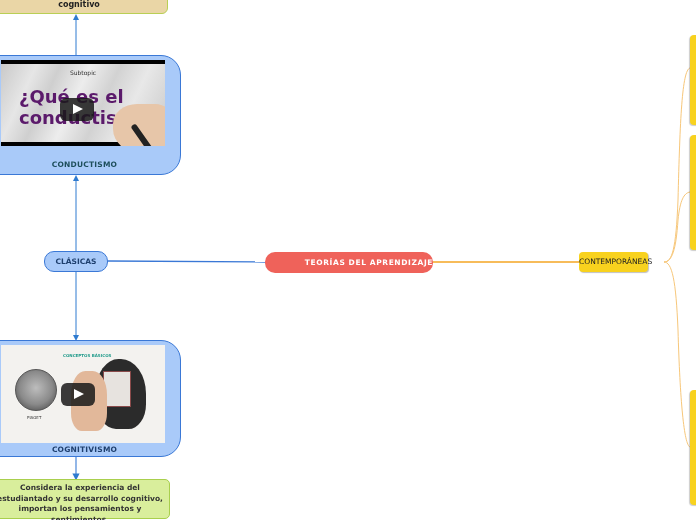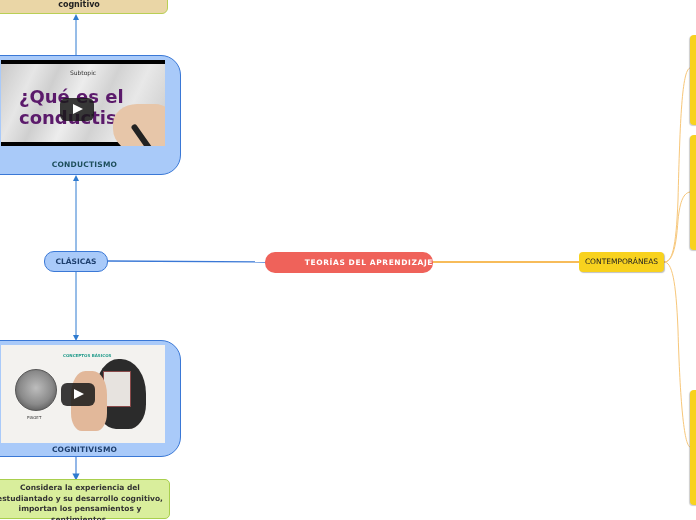--- a/index.html
+++ b/index.html
@@ -30,21 +30,21 @@
   .thumb2 .box3d { position:absolute; left:102px; top:26px; width:26px; height:34px; background:#e7e3df; border:1px solid #8a4a4a; }
   .thumb2 .handw { position:absolute; left:70px; top:26px; width:36px; height:60px; background:#e2b89a; border-radius:40% 40% 30% 30%; }
 
   .play { position:absolute; width:34px; height:23px; background:rgba(25,25,25,0.85); border-radius:6px; }
   .play::after { content:""; position:absolute; left:13px; top:6px; border-left:10px solid #fff; border-top:5.5px solid transparent; border-bottom:5.5px solid transparent; }
 
   .pill-blue { left:44px; top:251px; width:64px; height:21px; background:#a9caf9; border:1px solid #3a78d6; border-radius:10px; box-sizing:border-box;
     font-size:7.5px; font-weight:bold; color:#1e3f6e; text-align:center; line-height:19px; }
   .pill-red { left:265px; top:252px; width:168px; height:21px; background:#ef625a; border-radius:10px;
     font-size:7.5px; font-weight:bold; color:#fff; text-align:right; line-height:21px; letter-spacing:0.6px; }
-  .pill-yellow { left:579px; top:252px; width:85px; height:20px; background:#f8d21e; border-radius:4px; box-shadow:1px 1px 1px rgba(0,0,0,0.25);
+  .pill-yellow { left:579px; top:252px; width:69px; height:20px; background:#f8d21e; border-radius:4px; box-shadow:1px 1px 1px rgba(0,0,0,0.25);
     font-size:7.5px; color:#222; text-align:center; line-height:20px; }
 
   .green-box { left:-10px; top:479px; width:180px; height:40px; background:#d9ee9c; border:1px solid #a9cf4d; border-radius:5px; box-sizing:border-box;
     font-size:7.5px; font-weight:bold; color:#333; text-align:center; line-height:10.5px; padding-top:3px; }
 
   .yellow-edge { left:690px; width:12px; background:#f8d21e; border-radius:4px 0 0 4px; box-shadow:-1px 1px 1px rgba(0,0,0,0.2); }
 </style>
 </head>
 <body>
 

